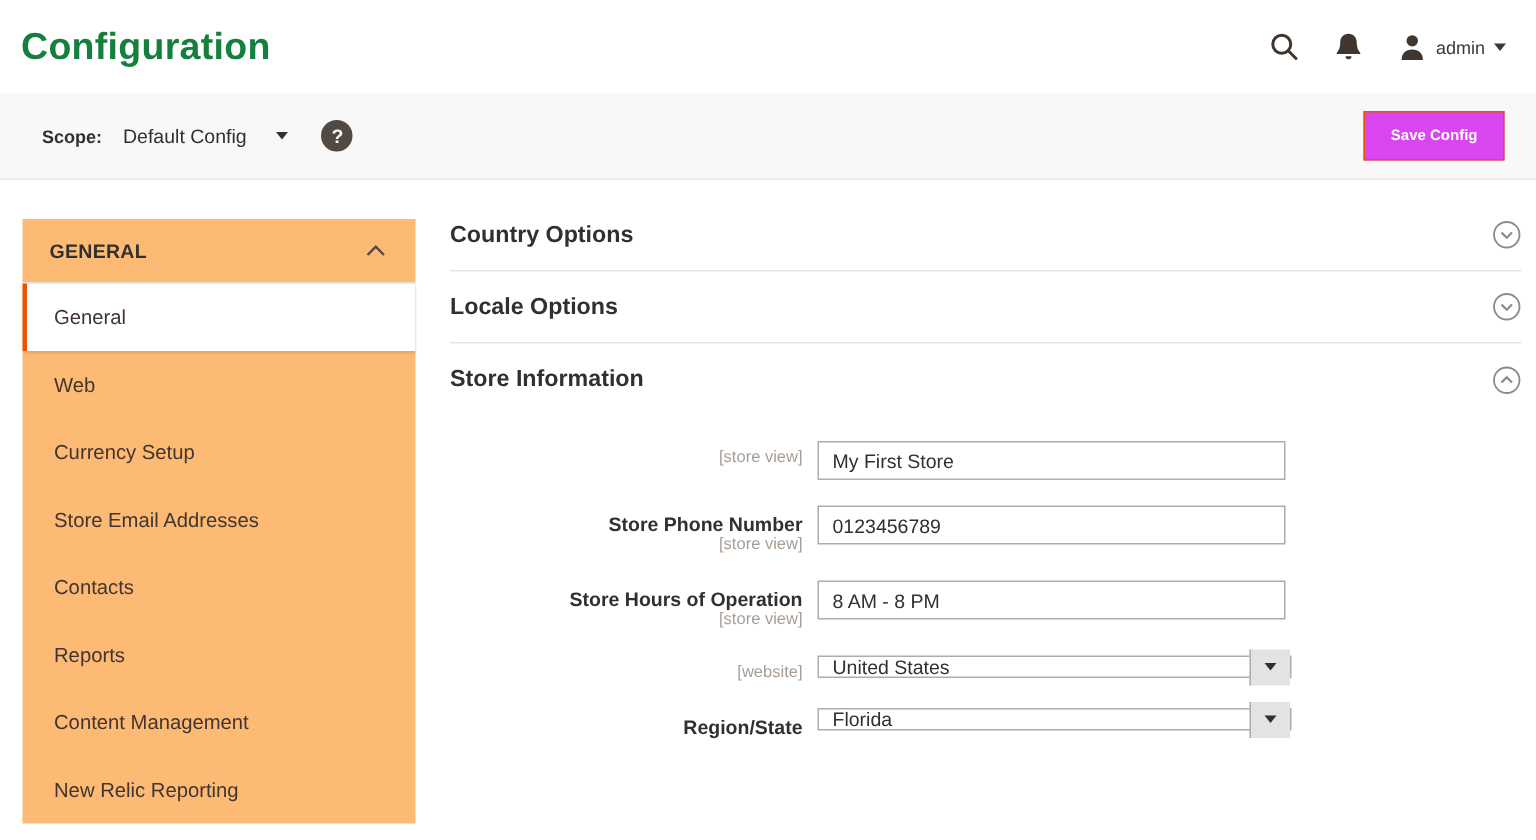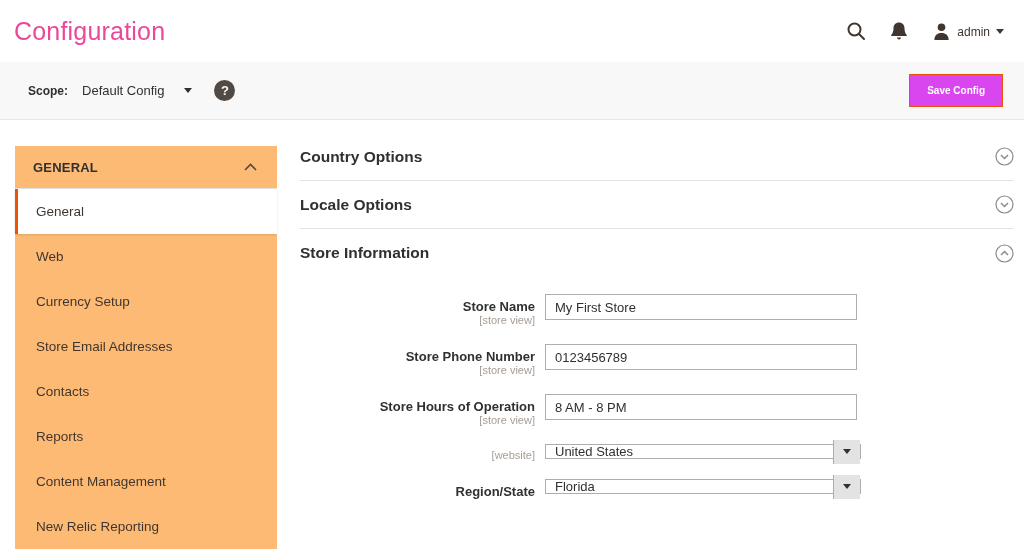--- a/index.html
+++ b/index.html
@@ -2,21 +2,21 @@
 <html><head>
 <meta charset="utf-8">
 <style>
   * { margin:0; padding:0; box-sizing:border-box; }
   html,body { width:1024px; height:560px; overflow:hidden; background:#fff;
     font-family:"Liberation Sans", sans-serif; color:#41362f; }
 
   
   .page-header { height:62px; display:flex; align-items:center; justify-content:space-between;
     padding:0 14px 0 14px; background:#fff; }
-  .page-title { font-size:25px; font-weight:400; color:#ec4899; letter-spacing:.2px; }
+  .page-title { font-size:25px; font-weight:700; color:#15803d; letter-spacing:.2px; }
   .header-actions { display:flex; align-items:flex-end; gap:24px; padding-right:6px; }
   .icon-btn { display:inline-flex; align-items:center; cursor:pointer; }
   .admin-chip { display:flex; align-items:center; gap:6px; cursor:pointer; }
   .admin-label { font-size:12px; color:#41362f; }
   .caret-down { width:0; height:0; border-left:4px solid transparent; border-right:4px solid transparent;
     border-top:5px solid #41362f; display:inline-block; }
 
   
   .scope-bar { height:58px; background:#f8f8f8; border-bottom:1px solid #e8e8e8;
     display:flex; align-items:center; padding:0 21px 0 28px; }
@@ -167,21 +167,20 @@
       <svg width="19" height="19" viewBox="0 0 19 19">
           <circle cx="9.5" cy="9.5" r="8.5" fill="none" stroke="#8a8a8a" stroke-width="1.2"></circle>
           <path d="M6 11 L9.5 7.5 L13 11" fill="none" stroke="#8a8a8a" stroke-width="1.5"></path>
         </svg>
     </div>
 
     <div class="form-area">
 
       <div class="field-row">
         <div class="field-label">
-          <span class="label-text">Store Name</span>
           <span class="label-scope">[store view]</span>
         </div>
         <div class="field-control">
           <input class="text-input" type="text" value="My First Store" style="">
         </div>
       </div>
 
       <div class="field-row">
         <div class="field-label">
           <span class="label-text">Store Phone Number</span>

